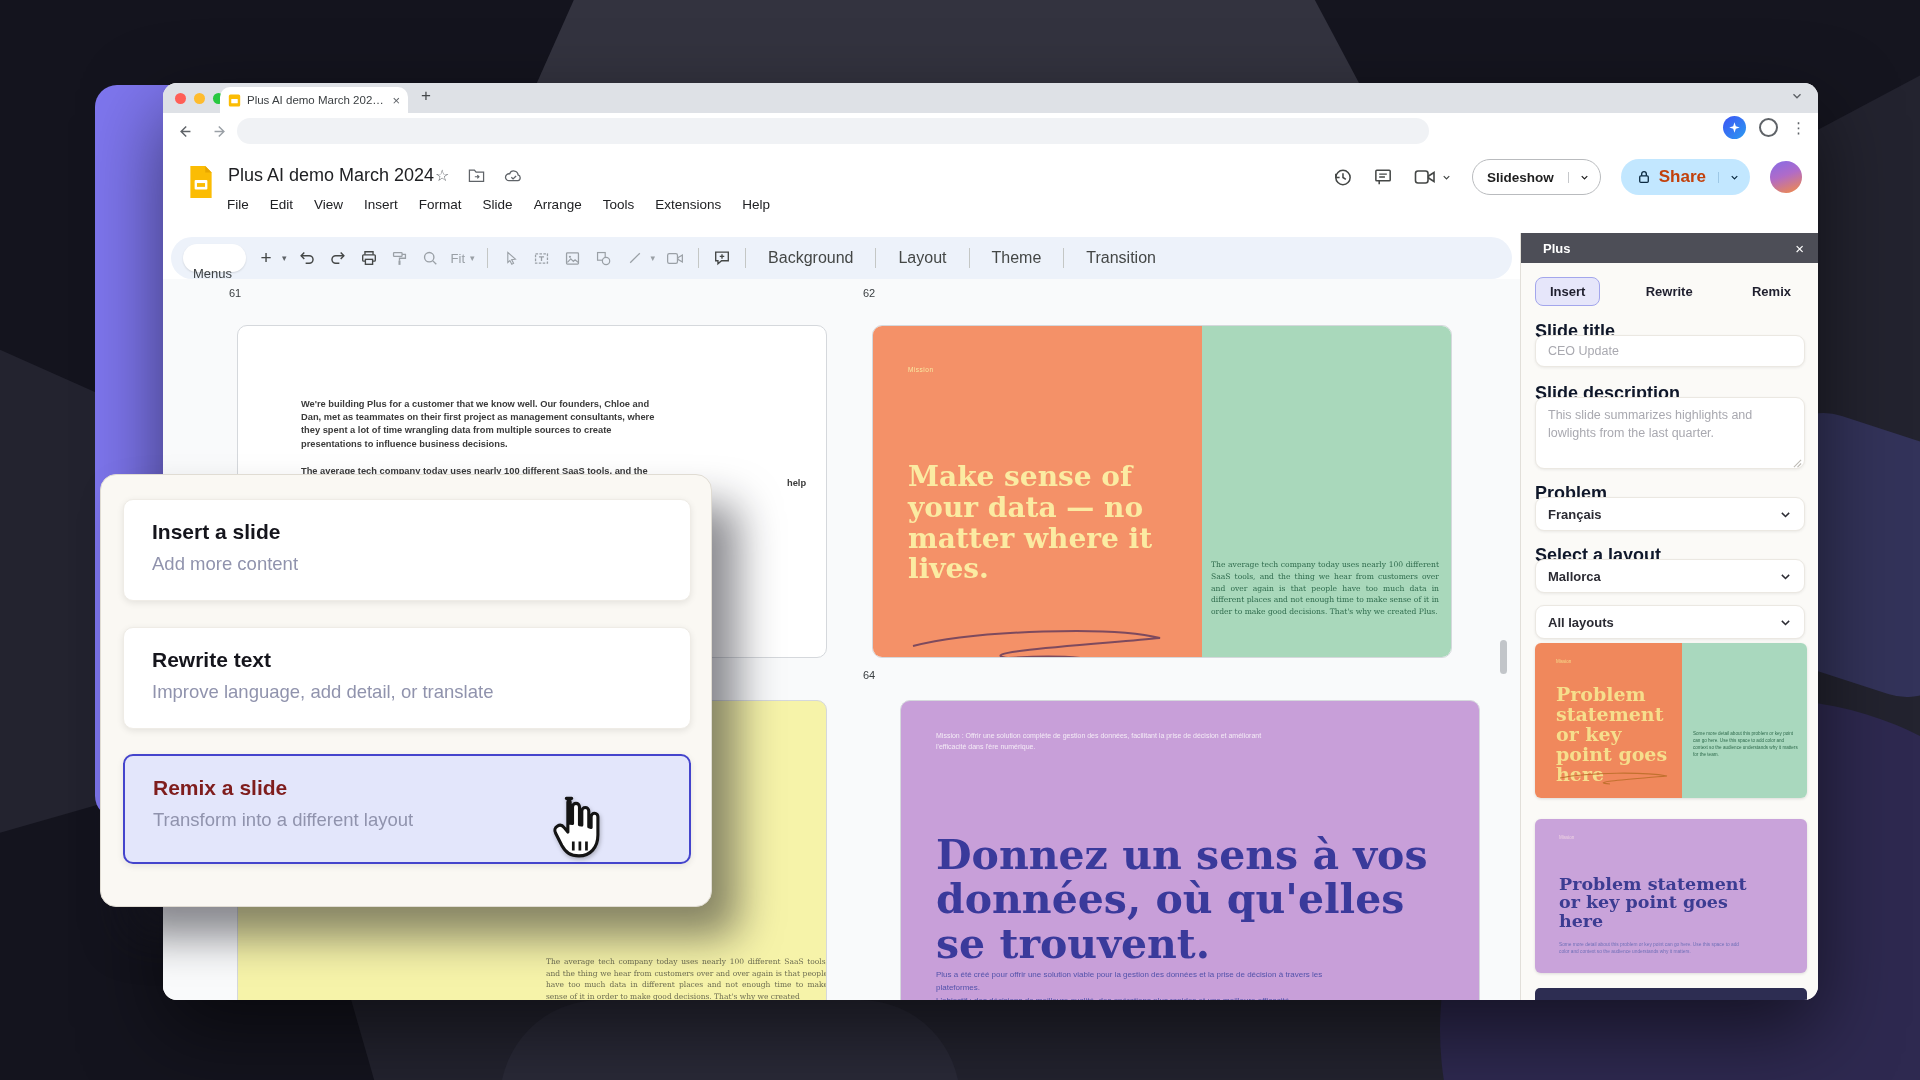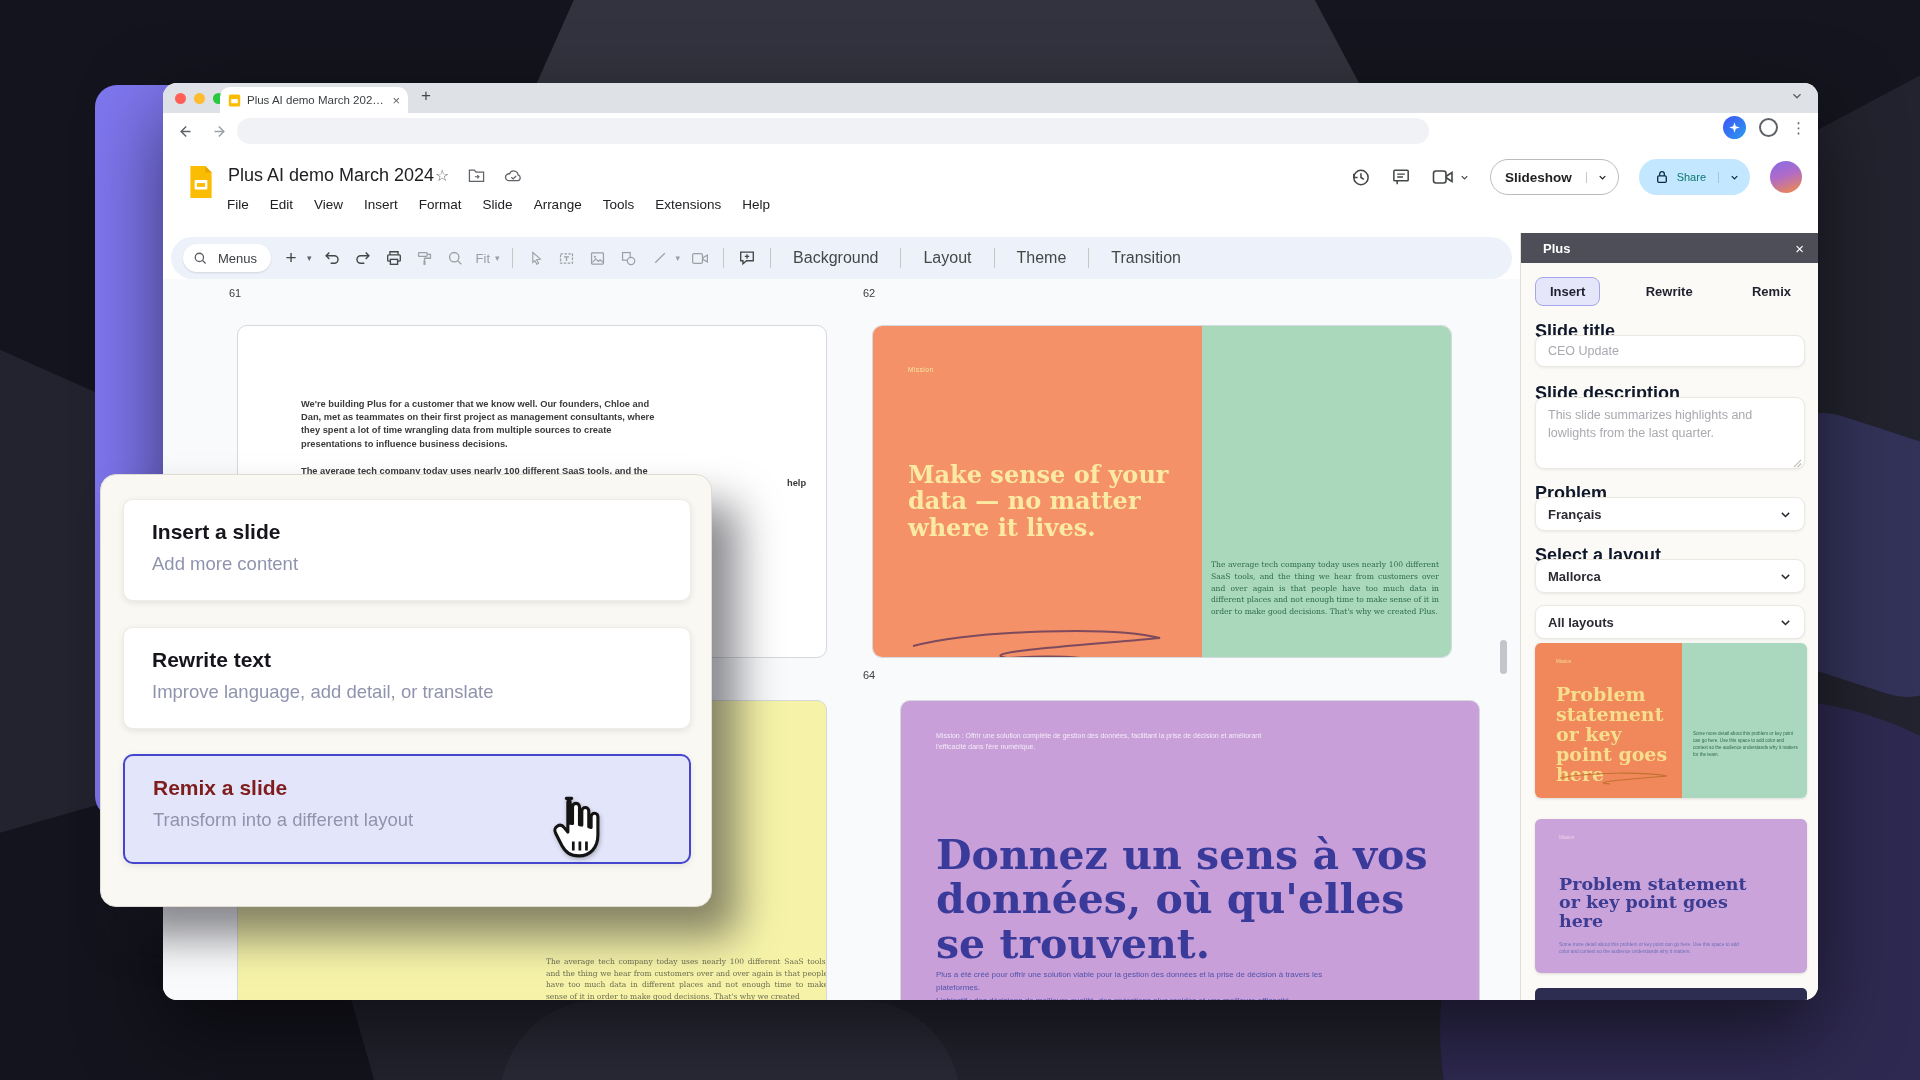--- a/index.html
+++ b/index.html
@@ -40,45 +40,45 @@
   .docshead { position:absolute; left:0; top:66px; width:100%; height:88px; background:#fff; }
   .slides-file-icon { position:absolute; left:25px; top:16px; }
   .doc-title { position:absolute; left:65px; top:16px; font-size:18px; color:#202124; }
   .doc-mini-icons { position:absolute; left:272px; top:17px; display:flex; gap:19px; color:#5f6368; align-items:center; }
   .menurow { position:absolute; left:64px; top:48px; display:flex; gap:21px; font-size:13.5px; color:#202124; }
   .menurow span { cursor:default; }
   .head-right { position:absolute; right:16px; top:10px; display:flex; align-items:center; gap:20px; }
   .pill-btn { display:flex; align-items:center; height:36px; border:1px solid #B9BBBE; border-radius:18px; background:#fff; font-size:13.5px; color:#1f1f1f; font-weight:600; }
   .pill-btn .seg { padding:0 14px; display:flex; align-items:center; gap:7px; }
   .pill-btn .seg + .seg { border-left:1px solid #C6C8CB; padding:0 10px; }
-  .share-btn { display:flex; align-items:center; height:36px; border-radius:18px; background:#C2E7FF; font-size:11px; color:#0f766e; font-weight:400; }
+  .share-btn { display:flex; align-items:center; height:36px; border-radius:18px; background:#C2E7FF; font-size:17px; color:#c2410c; font-weight:700; }
   .share-btn .seg { padding:0 12px 0 16px; display:flex; align-items:center; gap:8px; }
   .share-btn .seg + .seg { border-left:1px solid #9DC8E6; padding:0 10px; }
   .avatar { width:32px; height:32px; border-radius:50%; background:linear-gradient(160deg,#8F6BE0 10%,#B06BC8 45%,#E8865A 90%); }
 
   .toolband { position:absolute; left:8px; top:154px; width:1341px; height:42px; background:#EDF2FA; border-radius:21px; display:flex; align-items:center; padding:0 12px; gap:9px; }
-  .menus-pill { display:flex; align-items:center; gap:10px; background:#fff; height:28px; padding:0 14px 0 10px; border-radius:14px; font-size:13px; color:#3c4043; box-shadow:0 1px 2px rgba(0,0,0,.12); }
+  .menus-pill { display:flex; align-items:center; gap:22px; background:#fff; height:28px; padding:0 14px 0 10px; border-radius:14px; font-size:13px; color:#3c4043; box-shadow:0 1px 2px rgba(0,0,0,.12);flex-direction:column; }
   .tb-ico { width:22px; height:22px; display:flex; align-items:center; justify-content:center; }
   .tb-label { font-size:13px; color:#444746; }
   .tb-label.dim { color:#9AA0A6; }
   .tb-sep { width:1px; height:20px; background:#C4C7C5; margin:0 3px; }
   .tb-chev { font-size:9px; color:#5f6368; margin-left:-4px; }
   .tb-text { font-size:16px; color:#444746; padding:0 10px; }
   .tool-right { position:absolute; right:158px; top:154px; height:42px; display:flex; align-items:center; gap:10px; }
 
   .canvas { position:absolute; left:0; top:196px; width:1357px; height:721px; background:#F9FAFB; }
   .slide-num { position:absolute; font-size:11px; color:#3c4043; }
   .slide { position:absolute; border:1px solid #D5D8DC; border-radius:10px; overflow:hidden; background:#fff; }
   .s61-text { position:absolute; left:63px; top:72px; width:360px; font-size:9.3px; font-weight:600; color:#3a3a3a; line-height:1.42; }
   .s61-text p + p { margin-top:14px; }
   .frag { position:absolute; font-size:9.3px; font-weight:600; color:#3a3a3a; }
   .split-left { position:absolute; left:0; top:0; width:57%; height:100%; background:#F49168; }
   .split-right { position:absolute; right:0; top:0; width:43%; height:100%; background:#A9D8BB; }
   .kicker-62 { position:absolute; left:35px; top:40px; font-size:6.5px; color:#F9E9A0; letter-spacing:.5px; }
-  .head-62 { position:absolute; left:35px; top:136px; width:300px; font-family:"DejaVu Serif", serif; font-weight:bold; font-size:24px; line-height:1.1; color:#FBEBA2; }
+  .head-62 { position:absolute; left:35px; top:136px; width:300px; font-family:"DejaVu Serif", serif; font-weight:bold; font-size:28px; line-height:1.1; color:#FBEBA2; }
   .body-62 { position:absolute; left:338px; top:233px; width:228px; font-family:"DejaVu Serif", serif; font-size:7.6px; line-height:1.55; color:#2F6B4D; text-align:justify; }
   .scribble-62 { position:absolute; left:25px; top:290px; }
   .yellow-slide { background:#F6F3A9; }
   .body-63 { position:absolute; left:308px; top:255px; width:282px; font-family:"DejaVu Serif", serif; font-size:7.5px; line-height:1.55; color:#6E6E52; text-align:justify; }
   .purple-slide { background:#C89FD9;margin-left:28px; }
   .kicker-64 { position:absolute; left:35px; top:30px; width:345px; font-size:7px; line-height:1.55; color:#F4EBF6; }
   .head-64 { position:absolute; left:35px; top:132px; width:505px; font-family:"DejaVu Serif", serif; font-weight:bold; font-size:41px; line-height:1.08; color:#3A3A9B; }
   .body-64 { position:absolute; left:35px; top:268px; width:430px; font-size:8px; line-height:1.6; color:#5252AA; white-space:pre-line; }
   .scrollbar-thumb { position:absolute; left:1337px; top:361px; width:7px; height:34px; border-radius:4px; background:#C2C5C9; }
 

